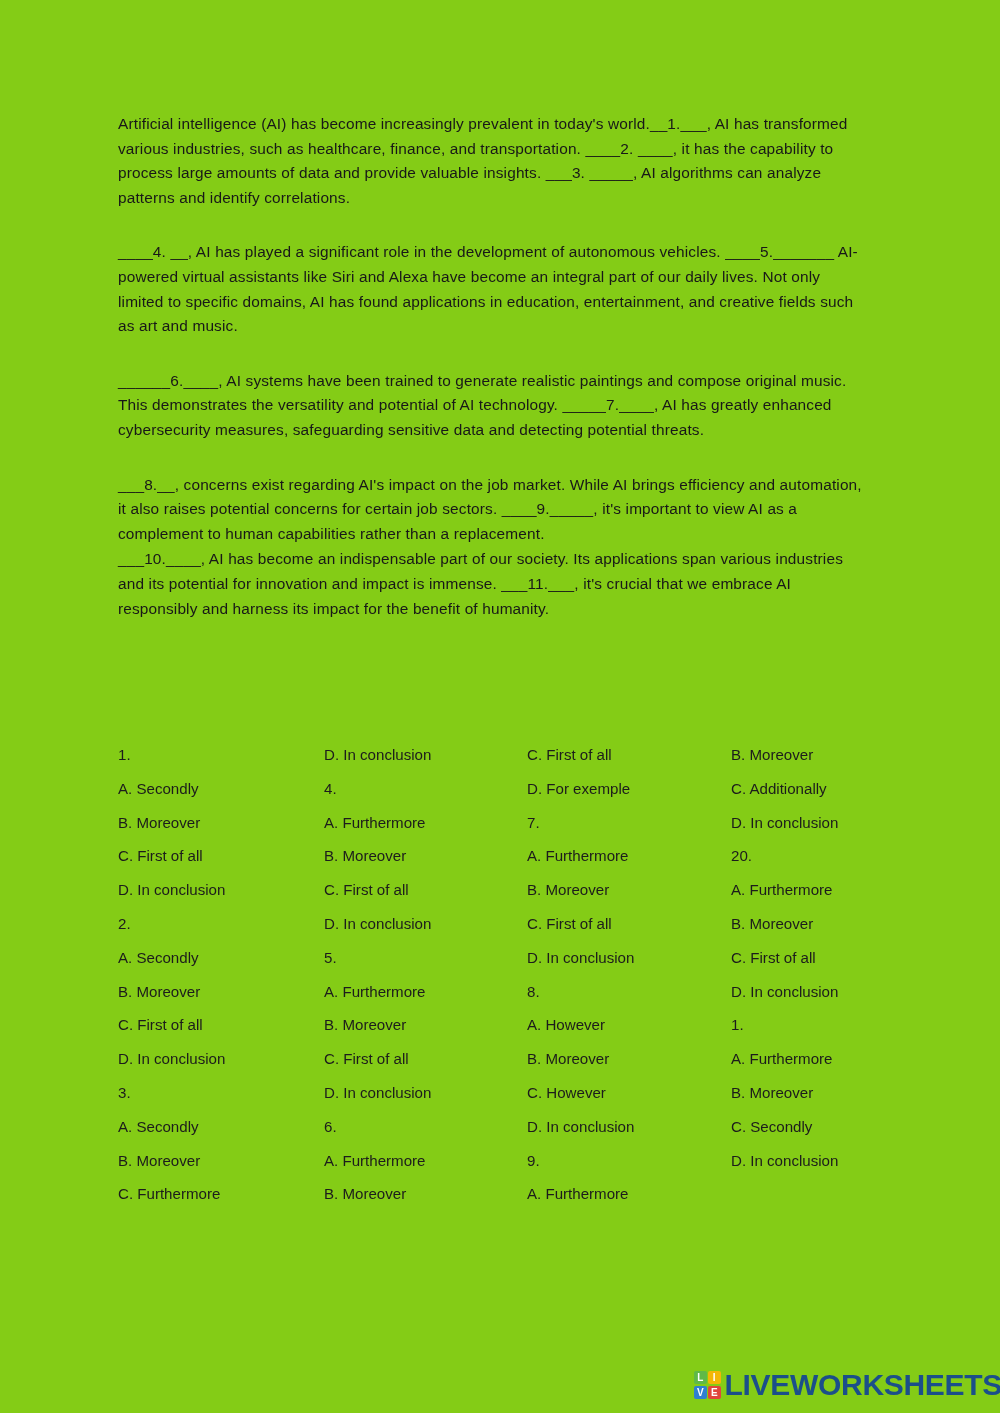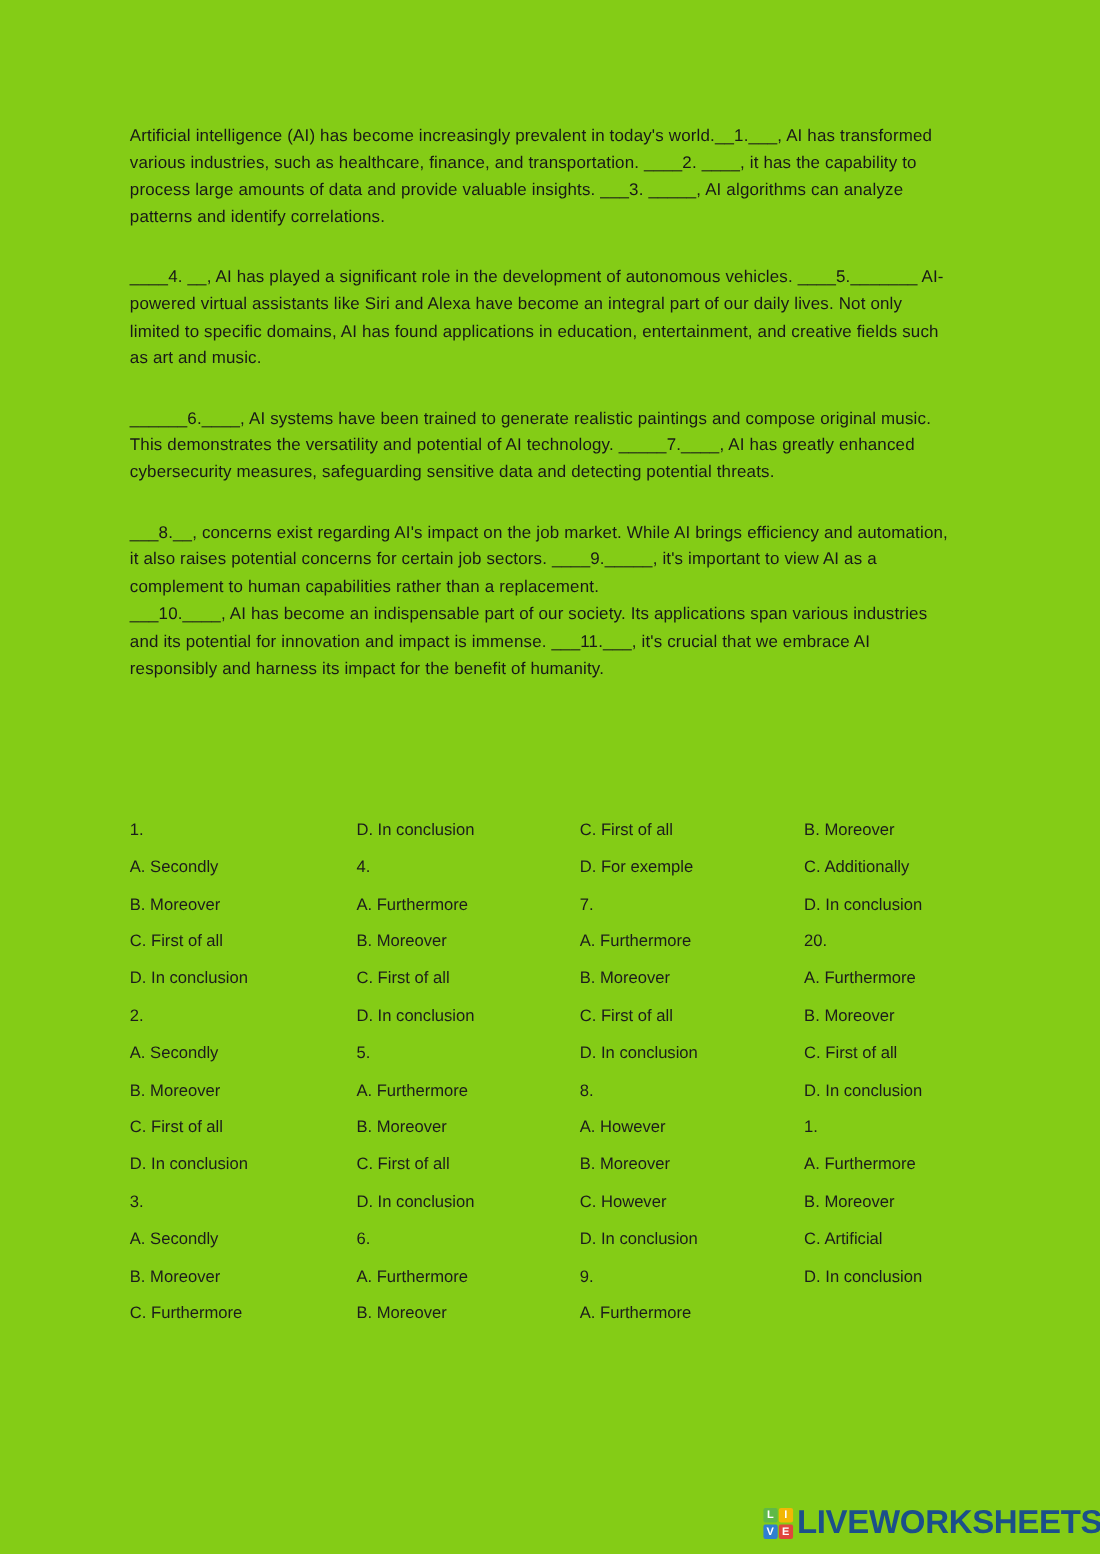--- a/index.html
+++ b/index.html
@@ -164,21 +164,21 @@
     <div class="opt">A. Furthermore</div>
 
     <div class="opt num">3.</div>
     <div class="opt">D. In conclusion</div>
     <div class="opt">C. However</div>
     <div class="opt">B. Moreover</div>
 
     <div class="opt">A. Secondly</div>
     <div class="opt num">6.</div>
     <div class="opt">D. In conclusion</div>
-    <div class="opt">C. Artificial</div>
+    <div class="opt">C. Secondly</div>
 
     <div class="opt">B. Moreover</div>
     <div class="opt">A. Furthermore</div>
     <div class="opt num">9.</div>
     <div class="opt">D. In conclusion</div>
 
     <div class="opt">C. Furthermore</div>
     <div class="opt">B. Moreover</div>
     <div class="opt">A. Furthermore</div>
     <div class="opt empty"></div>

